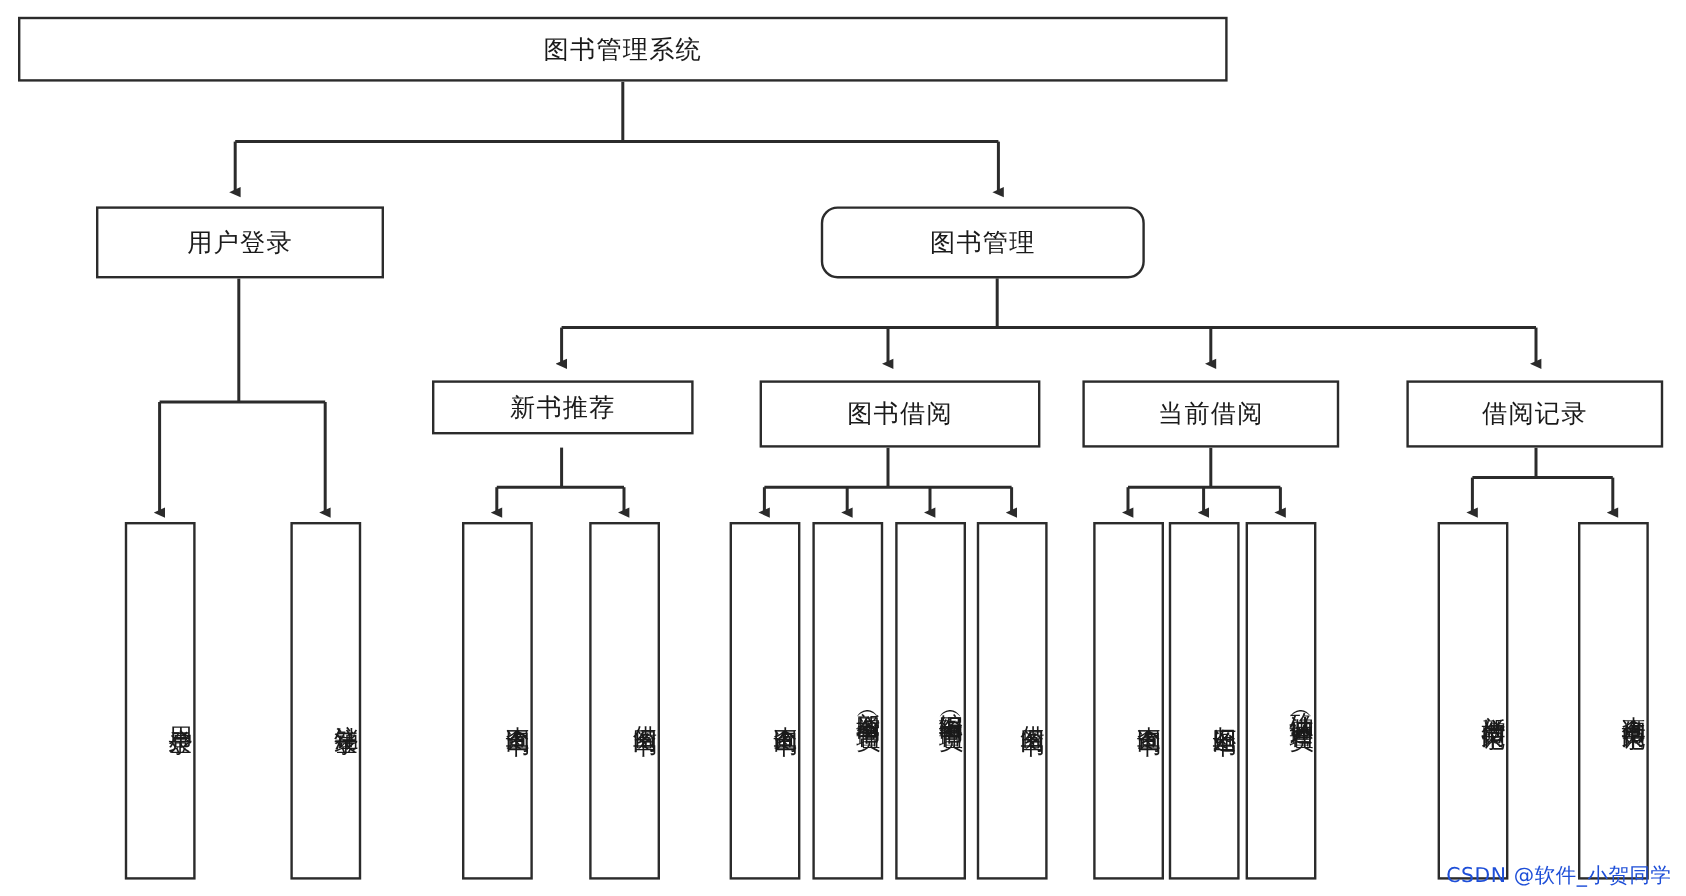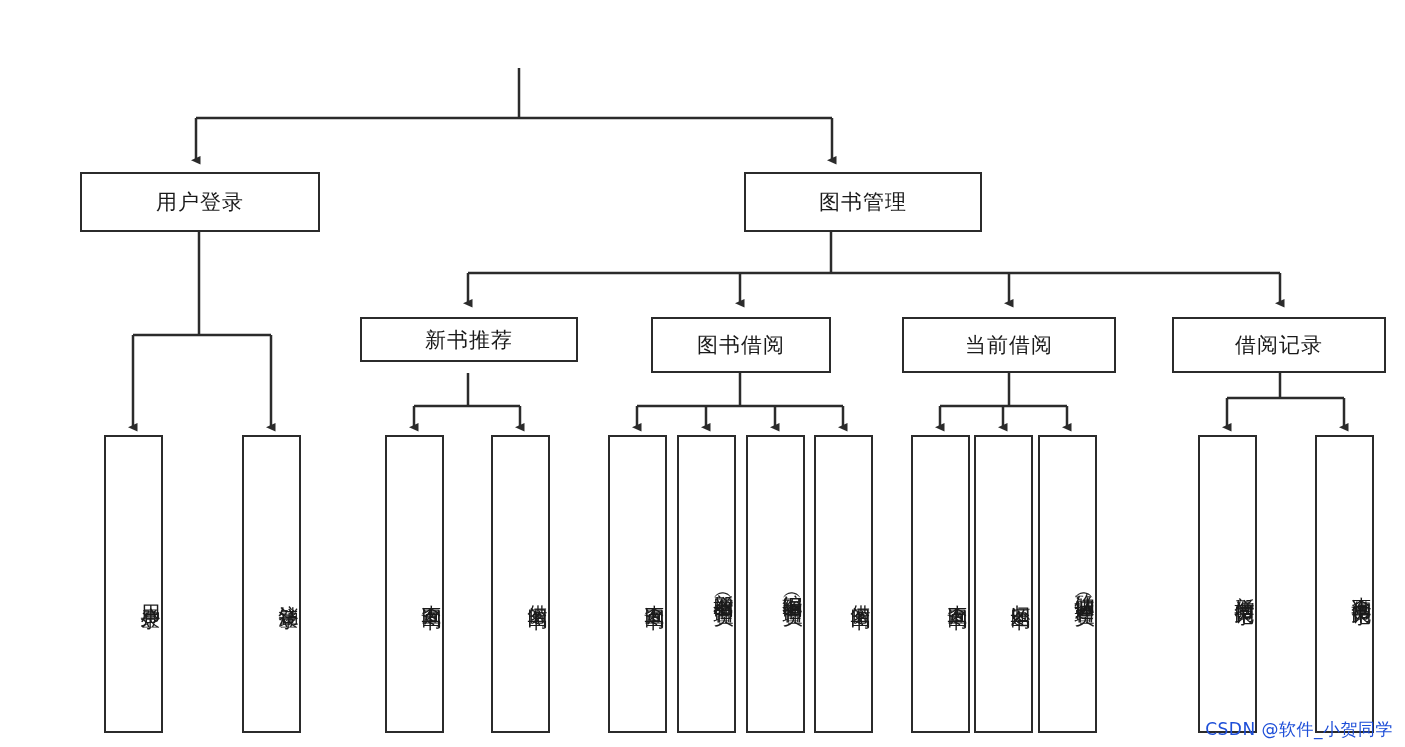--- a/index.html
+++ b/index.html
@@ -114,32 +114,35 @@
       <path d="M1003,406 L1003,427" marker-end="url(#arrow)"></path>
       <path d="M1067,406 L1067,427" marker-end="url(#arrow)"></path>
 
       <path d="M1280,373 L1280,398"></path>
       <path d="M1227,398 L1344,398"></path>
       <path d="M1227,398 L1227,427" marker-end="url(#arrow)"></path>
       <path d="M1344,398 L1344,427" marker-end="url(#arrow)"></path>
     </g>
   </svg>
 
+  <div class="node h" style="left:15px; top:14px; width:1008px; height:54px;">
+    <span class="lbl">图书管理系统</span>
+  </div>
 
   <div class="node h" style="left:80px; top:172px; width:240px; height:60px;">
     <span class="lbl">用户登录</span>
   </div>
-  <div class="node h" style="left:744px; top:172px; width:238px; height:60px;">
+  <div class="node h" style="left:684px; top:172px; width:270px; height:60px;border-radius:14px;">
     <span class="lbl">图书管理</span>
   </div>
 
   <div class="node h" style="left:360px; top:317px; width:218px; height:45px;">
     <span class="lbl">新书推荐</span>
   </div>
-  <div class="node h" style="left:651px; top:317px; width:180px; height:56px;">
+  <div class="node h" style="left:633px; top:317px; width:234px; height:56px;">
     <span class="lbl">图书借阅</span>
   </div>
   <div class="node h" style="left:902px; top:317px; width:214px; height:56px;">
     <span class="lbl">当前借阅</span>
   </div>
   <div class="node h" style="left:1172px; top:317px; width:214px; height:56px;">
     <span class="lbl">借阅记录</span>
   </div>
 
   <div class="node v" style="left:104px; top:435px; width:59px; height:298px;">

